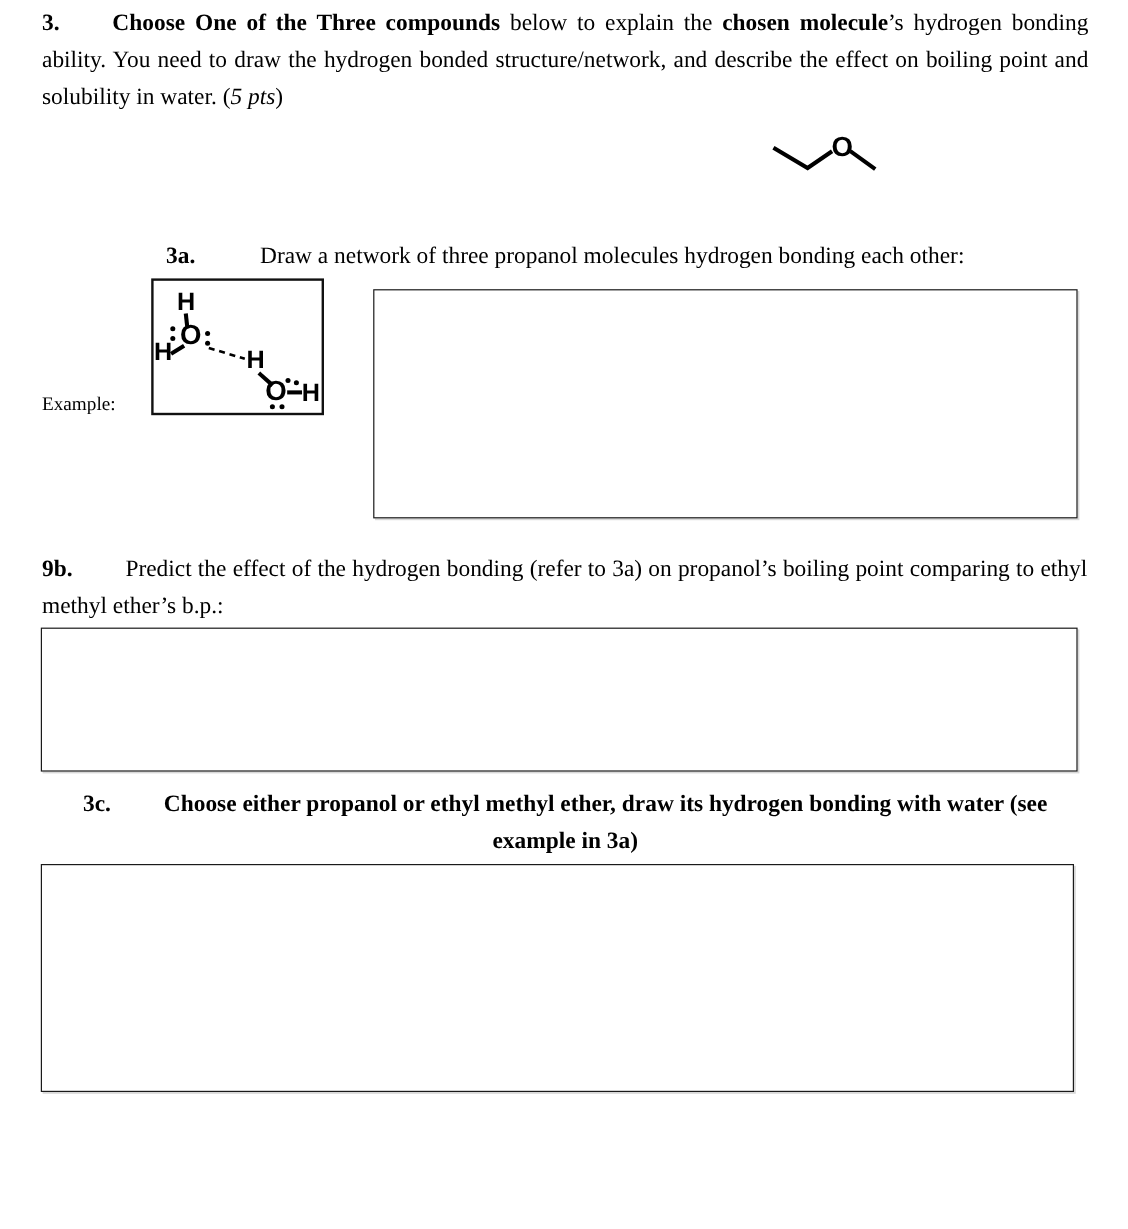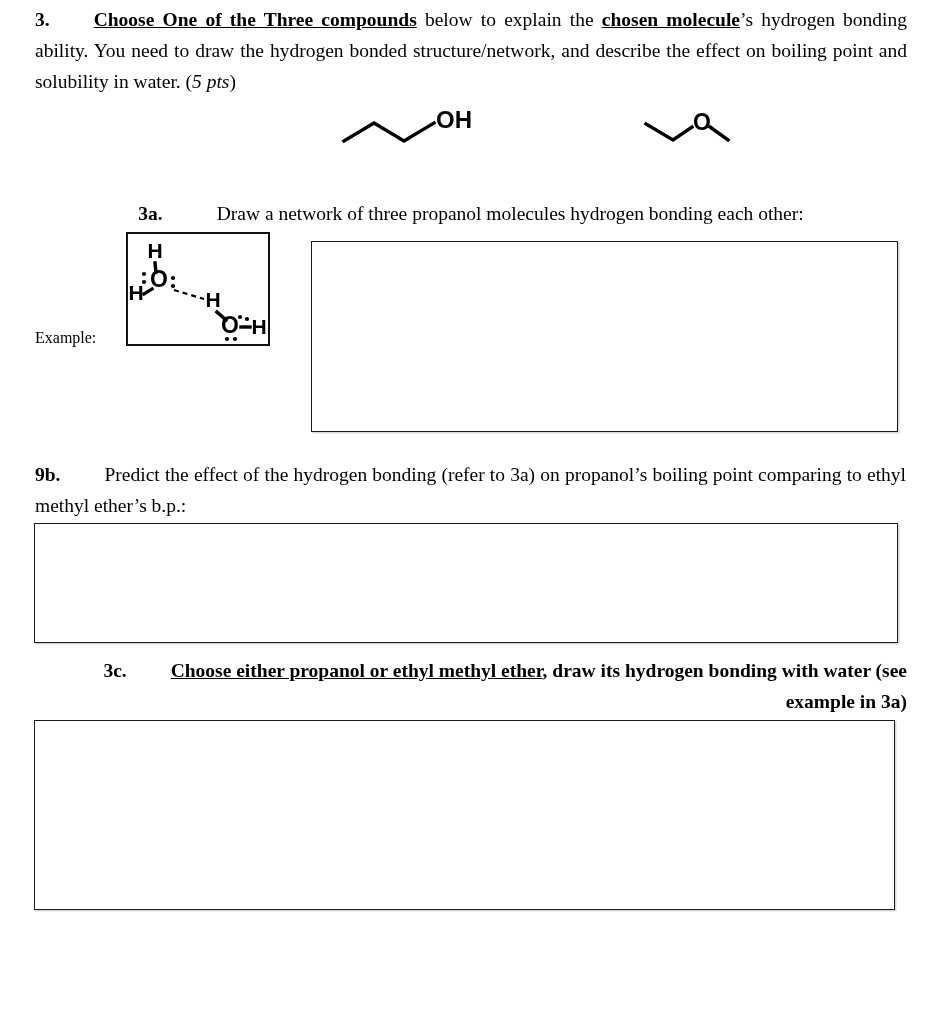--- a/index.html
+++ b/index.html
@@ -30,21 +30,20 @@
     font-size: 19.5px;
     line-height: 31px;
     text-align: justify;
     text-justify: inter-word;
   }
   .para .lbl {
     font-weight: bold;
   }
   .u-bold {
     font-weight: bold;
-    text-decoration: underline;
   }
   .ital {
     font-style: italic;
   }
 
   #q3-para {
     left: 35px;
     top: 4px;
     width: 872px;
   }
@@ -80,21 +79,21 @@
   #q3b-para .indent {
     display: inline-block;
     width: 44px;
   }
 
   #q3c-para {
     left: 35px;
     top: 655px;
     width: 872px;
     font-weight: bold;
-    text-align: right;
+    text-align: center;
   }
   #q3c-para .indent {
     display: inline-block;
     width: 44px;
   }
 
   
   .answer-box {
     position: absolute;
     border: 1.6px solid #1a1a1a;
@@ -149,26 +148,20 @@
 </style>
 </head>
 <body>
 
 <div class="page">
 
   <div class="para" id="q3-para">
     <span class="lbl">3.</span><span class="indent"></span><span class="u-bold">Choose One of the Three compounds</span><span> below to explain the </span><span class="u-bold">chosen molecule</span><span>’s hydrogen bonding ability. You need to draw the hydrogen bonded structure/network, and describe the effect on boiling point and solubility in water. (</span><span class="ital">5 pts</span><span>)</span>
   </div>
 
-  <div id="struct-propanol">
-    <svg width="140" height="56" viewBox="0 0 140 56" aria-hidden="true">
-      <polyline class="skel-line" points="14,41 44,23 74,41 104,23"></polyline>
-      <text class="atom-label" x="106" y="28" font-size="24">OH</text>
-    </svg>
-  </div>
 
   <div id="struct-ether">
     <svg width="110" height="50" viewBox="0 0 110 50" aria-hidden="true">
       <polyline class="skel-line" points="6,20 33,36 52,23"></polyline>
       <polyline class="skel-line" points="70,23 88,36"></polyline>
       <text class="atom-label" x="53" y="26" font-size="23">O</text>
     </svg>
   </div>
 
   <div class="para" id="q3a-line">

